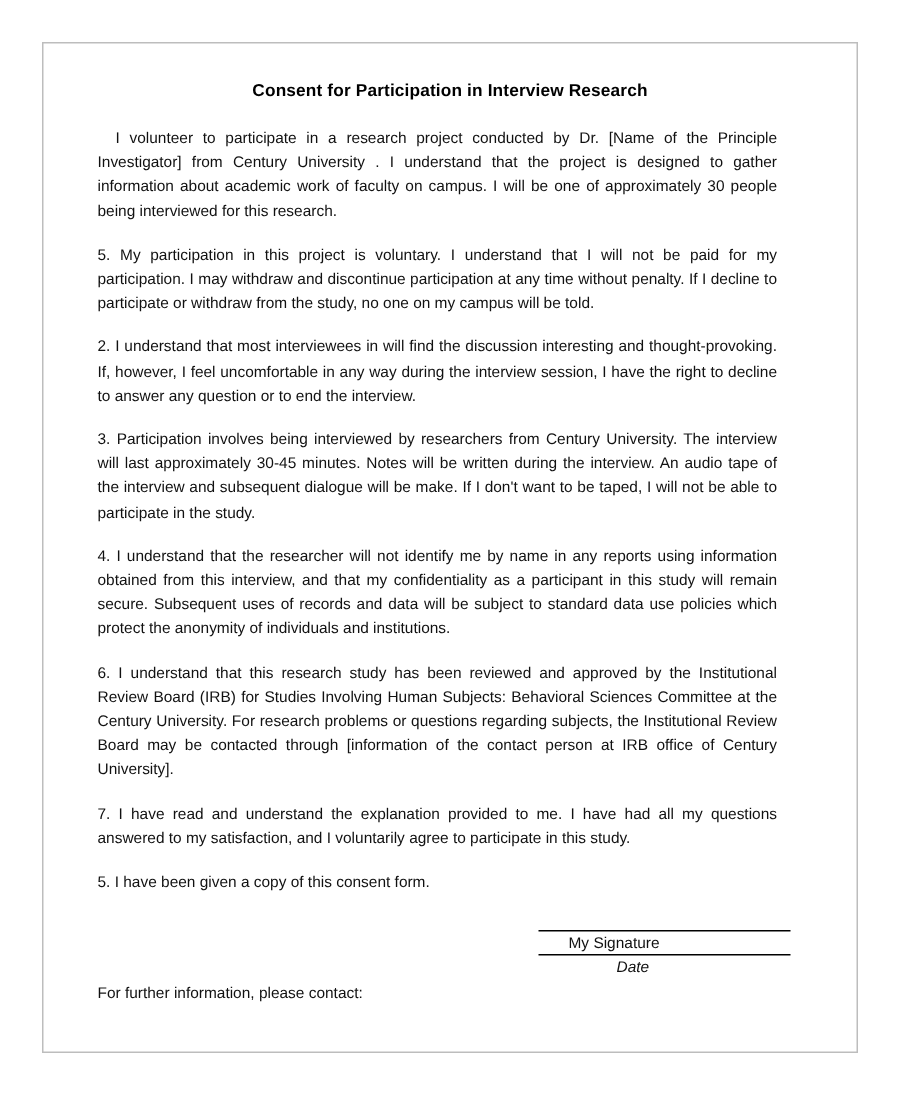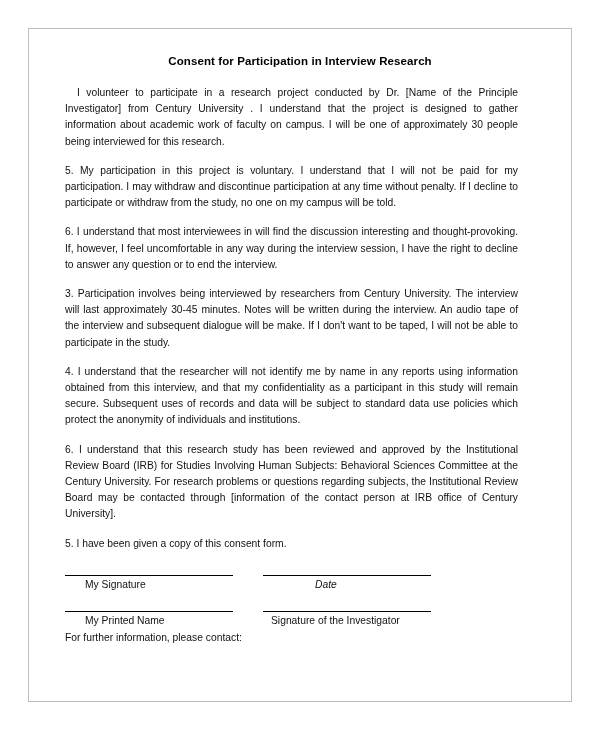--- a/index.html
+++ b/index.html
@@ -59,20 +59,21 @@
   }
   p.para.last {
     margin-bottom: 20px;
   }
   .sig-block {
     margin-top: 22px;
   }
   .sig-row {
     display: flex;
     align-items: flex-end;
+    flex-direction: column;
   }
   .sig-row.second {
     margin-top: 20px;
   }
   .sig-cell {
     width: 176px;
   }
   .sig-cell.gap {
     width: 22px;
   }
@@ -105,49 +106,39 @@
 <body>
 
 <div class="page">
   <div class="sheet">
     <div class="content">
 
       <h1 class="doc-title">Consent for Participation in Interview Research</h1>
 
       <p class="para intro">I volunteer to participate in a research project conducted by Dr. [Name of the Principle Investigator] from Century University . I understand that the project is designed to gather information about academic work of faculty on campus. I will be one of approximately 30 people being interviewed for this research.</p>
       <p class="para">5. My participation in this project is voluntary. I understand that I will not be paid for my participation. I may withdraw and discontinue participation at any time without penalty. If I decline to participate or withdraw from the study, no one on my campus will be told.</p>
-      <p class="para">6. I understand that most interviewees in will find the discussion interesting and thought-provoking. If, however, I feel uncomfortable in any way during the interview session, I have the right to decline to answer any question or to end the interview.</p>
+      <p class="para">2. I understand that most interviewees in will find the discussion interesting and thought-provoking. If, however, I feel uncomfortable in any way during the interview session, I have the right to decline to answer any question or to end the interview.</p>
       <p class="para">3. Participation involves being interviewed by researchers from Century University. The interview will last approximately 30-45 minutes. Notes will be written during the interview. An audio tape of the interview and subsequent dialogue will be make. If I don't want to be taped, I will not be able to participate in the study.</p>
       <p class="para">4. I understand that the researcher will not identify me by name in any reports using information obtained from this interview, and that my confidentiality as a participant in this study will remain secure. Subsequent uses of records and data will be subject to standard data use policies which protect the anonymity of individuals and institutions.</p>
       <p class="para">6. I understand that this research study has been reviewed and approved by the Institutional Review Board (IRB) for Studies Involving Human Subjects: Behavioral Sciences Committee at the Century University. For research problems or questions regarding subjects, the Institutional Review Board may be contacted through [information of the contact person at IRB office of Century University].</p>
+      <p class="para">7. I have read and understand the explanation provided to me. I have had all my questions answered to my satisfaction, and I voluntarily agree to participate in this study.</p>
       <p class="para last">5. I have been given a copy of this consent form.</p>
 
       <div class="sig-block">
         <div class="sig-row">
           <div class="sig-cell">
             <div class="sig-line"></div>
             <div class="sig-label">My Signature</div>
           </div>
           <div class="sig-cell gap"></div>
           <div class="sig-cell">
             <div class="sig-line"></div>
             <div class="sig-label center-ish">Date</div>
           </div>
         </div>
 
-        <div class="sig-row second">
-          <div class="sig-cell">
-            <div class="sig-line"></div>
-            <div class="sig-label">My Printed Name</div>
-          </div>
-          <div class="sig-cell gap"></div>
-          <div class="sig-cell">
-            <div class="sig-line"></div>
-            <div class="sig-label wide">Signature of the Investigator</div>
-          </div>
-        </div>
 
         <div class="further">For further information, please contact:</div>
       </div>
 
     </div>
   </div>
 </div>
 
 </body></html>

